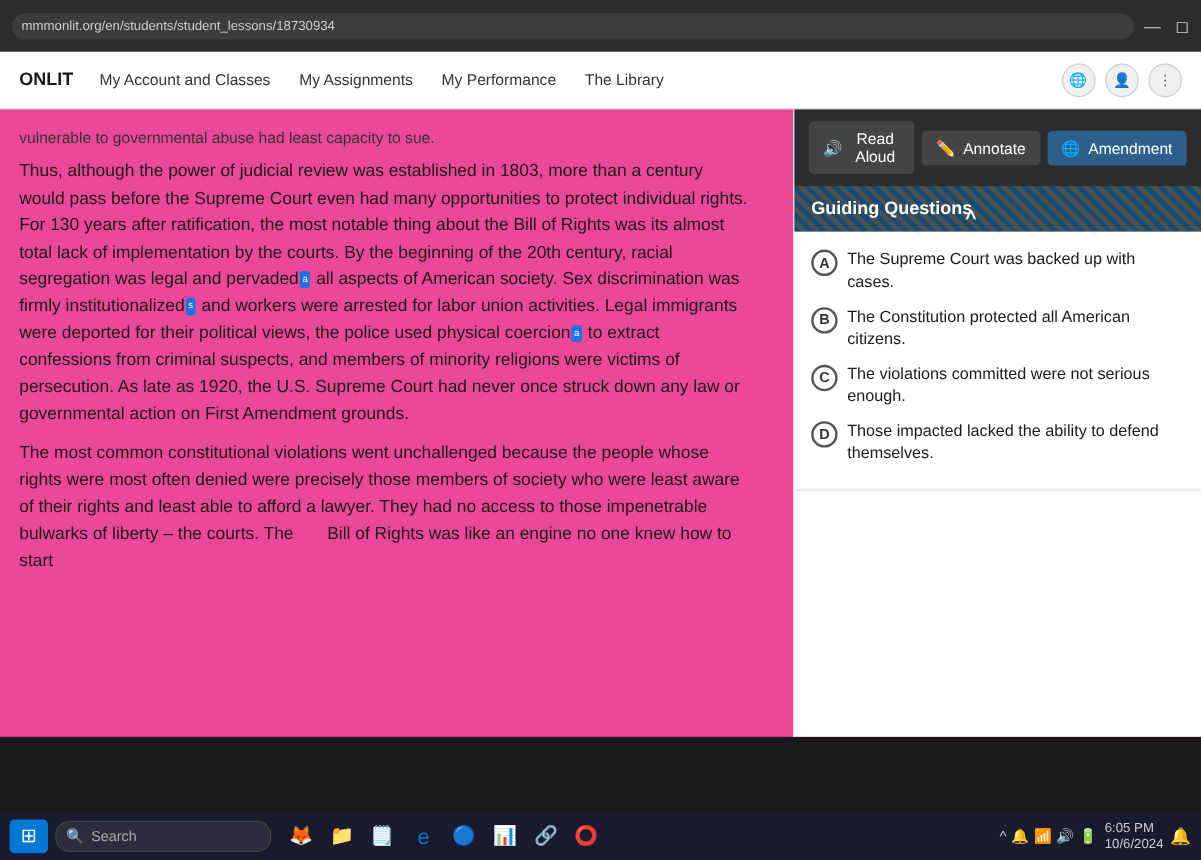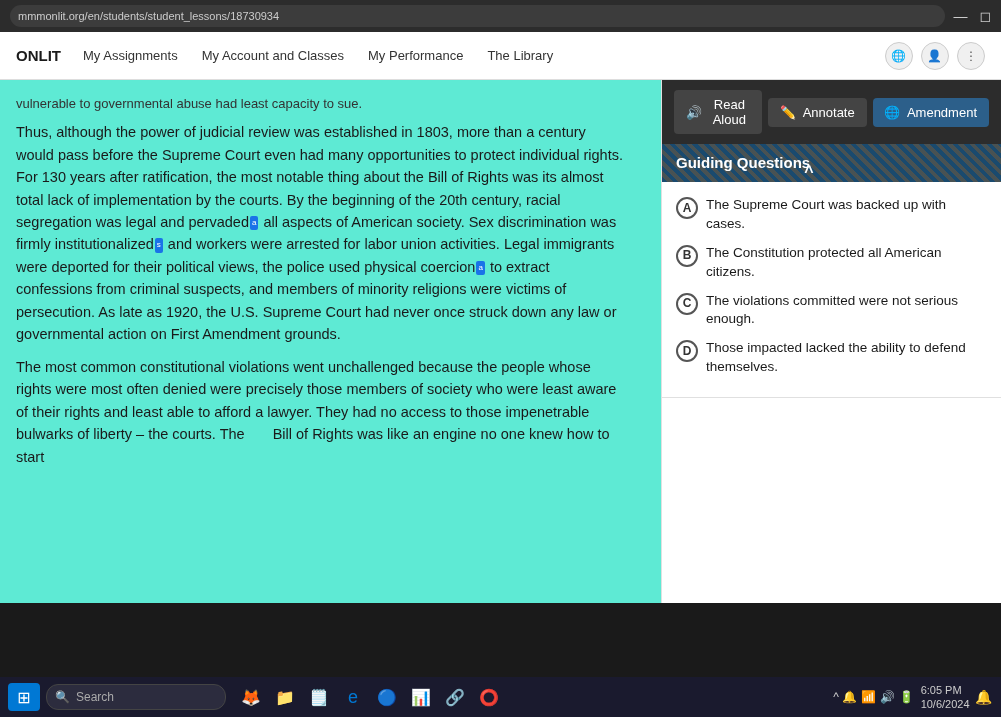--- a/index.html
+++ b/index.html
@@ -8,21 +8,21 @@
       height: 717px;
       overflow: hidden;
       font-family: Arial, sans-serif;
       background: #1a1a1a;
       position: relative;
     }
 
     
     .browser-chrome {
       background: #2c2c2c;
-      height: 32px;
+      height: 43px;
       display: flex;
       align-items: center;
       padding: 0 10px;
       gap: 8px;
     }
     .address-bar {
       background: #3c3c3c;
       color: #ccc;
       font-size: 11px;
       padding: 3px 8px;
@@ -34,21 +34,21 @@
     }
     .browser-buttons {
       display: flex;
       gap: 12px;
       color: #ccc;
       font-size: 14px;
     }
 
     
     .main-window {
-      background: #5eead4;
+      background: #ec4899;
       width: 1001px;
       height: 571px;
       position: relative;
       overflow: hidden;
     }
 
     
     .nav-bar {
       background: #ffffff;
       border-bottom: 1px solid #ddd;
@@ -352,22 +352,22 @@
   <div class="browser-buttons">
     <span>—</span>
     <span>◻</span>
   </div>
 </div>
 
 <div class="main-window">
 
   <div class="nav-bar">
     <span class="nav-logo">ONLIT</span>
+    <span class="nav-item">My Account and Classes</span>
     <span class="nav-item">My Assignments</span>
-    <span class="nav-item">My Account and Classes</span>
     <span class="nav-item">My Performance</span>
     <span class="nav-item">The Library</span>
     <div class="nav-right">
       <div class="nav-icon-btn">🌐</div>
       <div class="nav-icon-btn">👤</div>
       <div class="nav-icon-btn">⋮</div>
     </div>
   </div>
 
   <div class="content-area">

